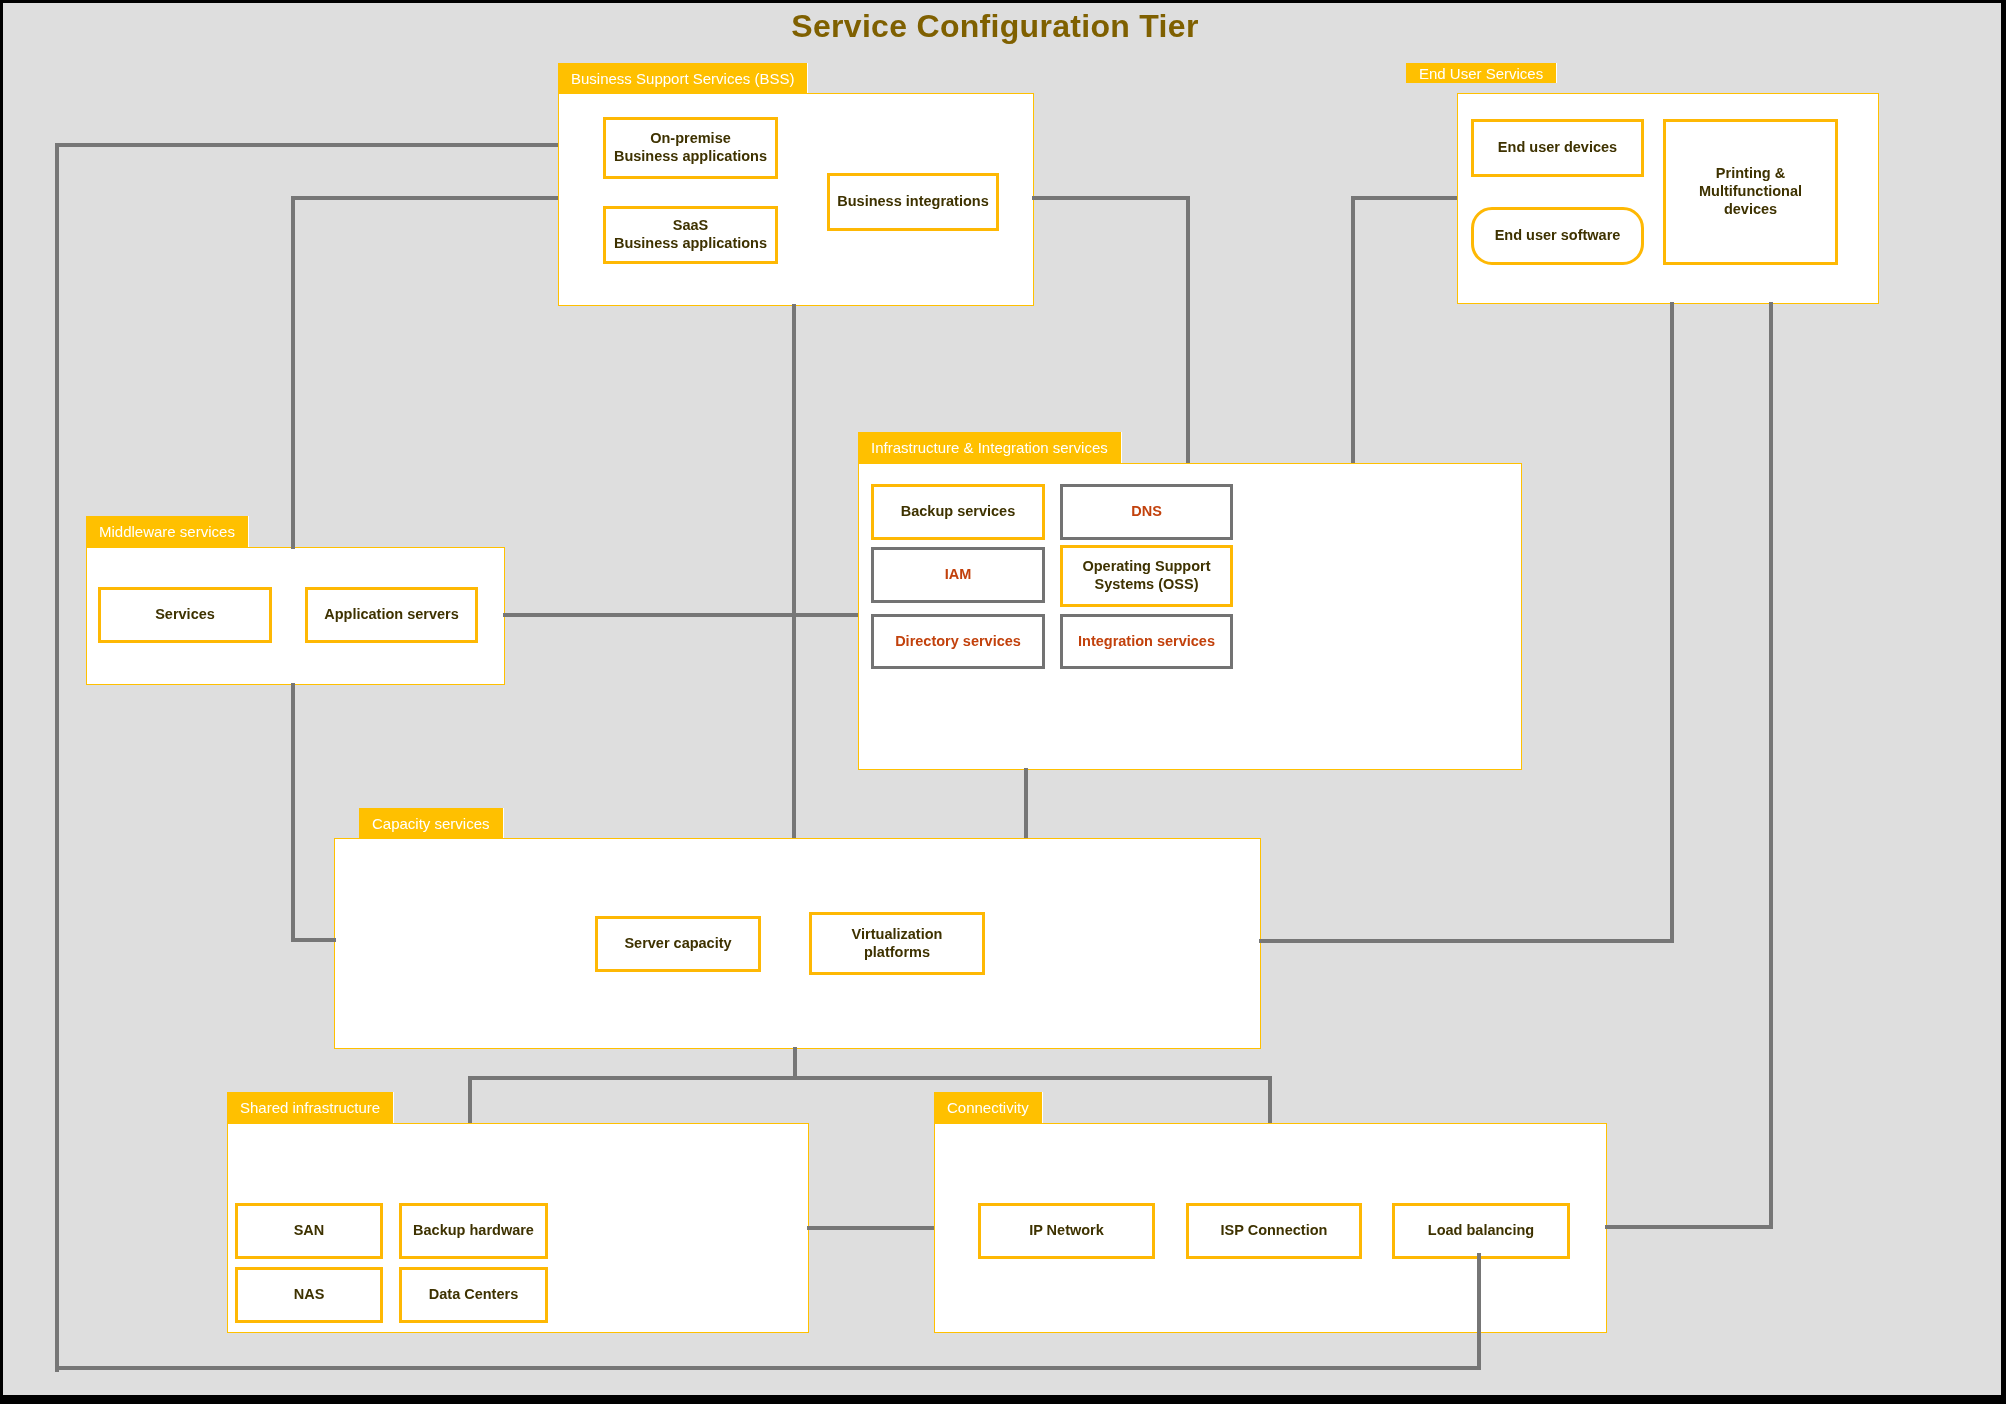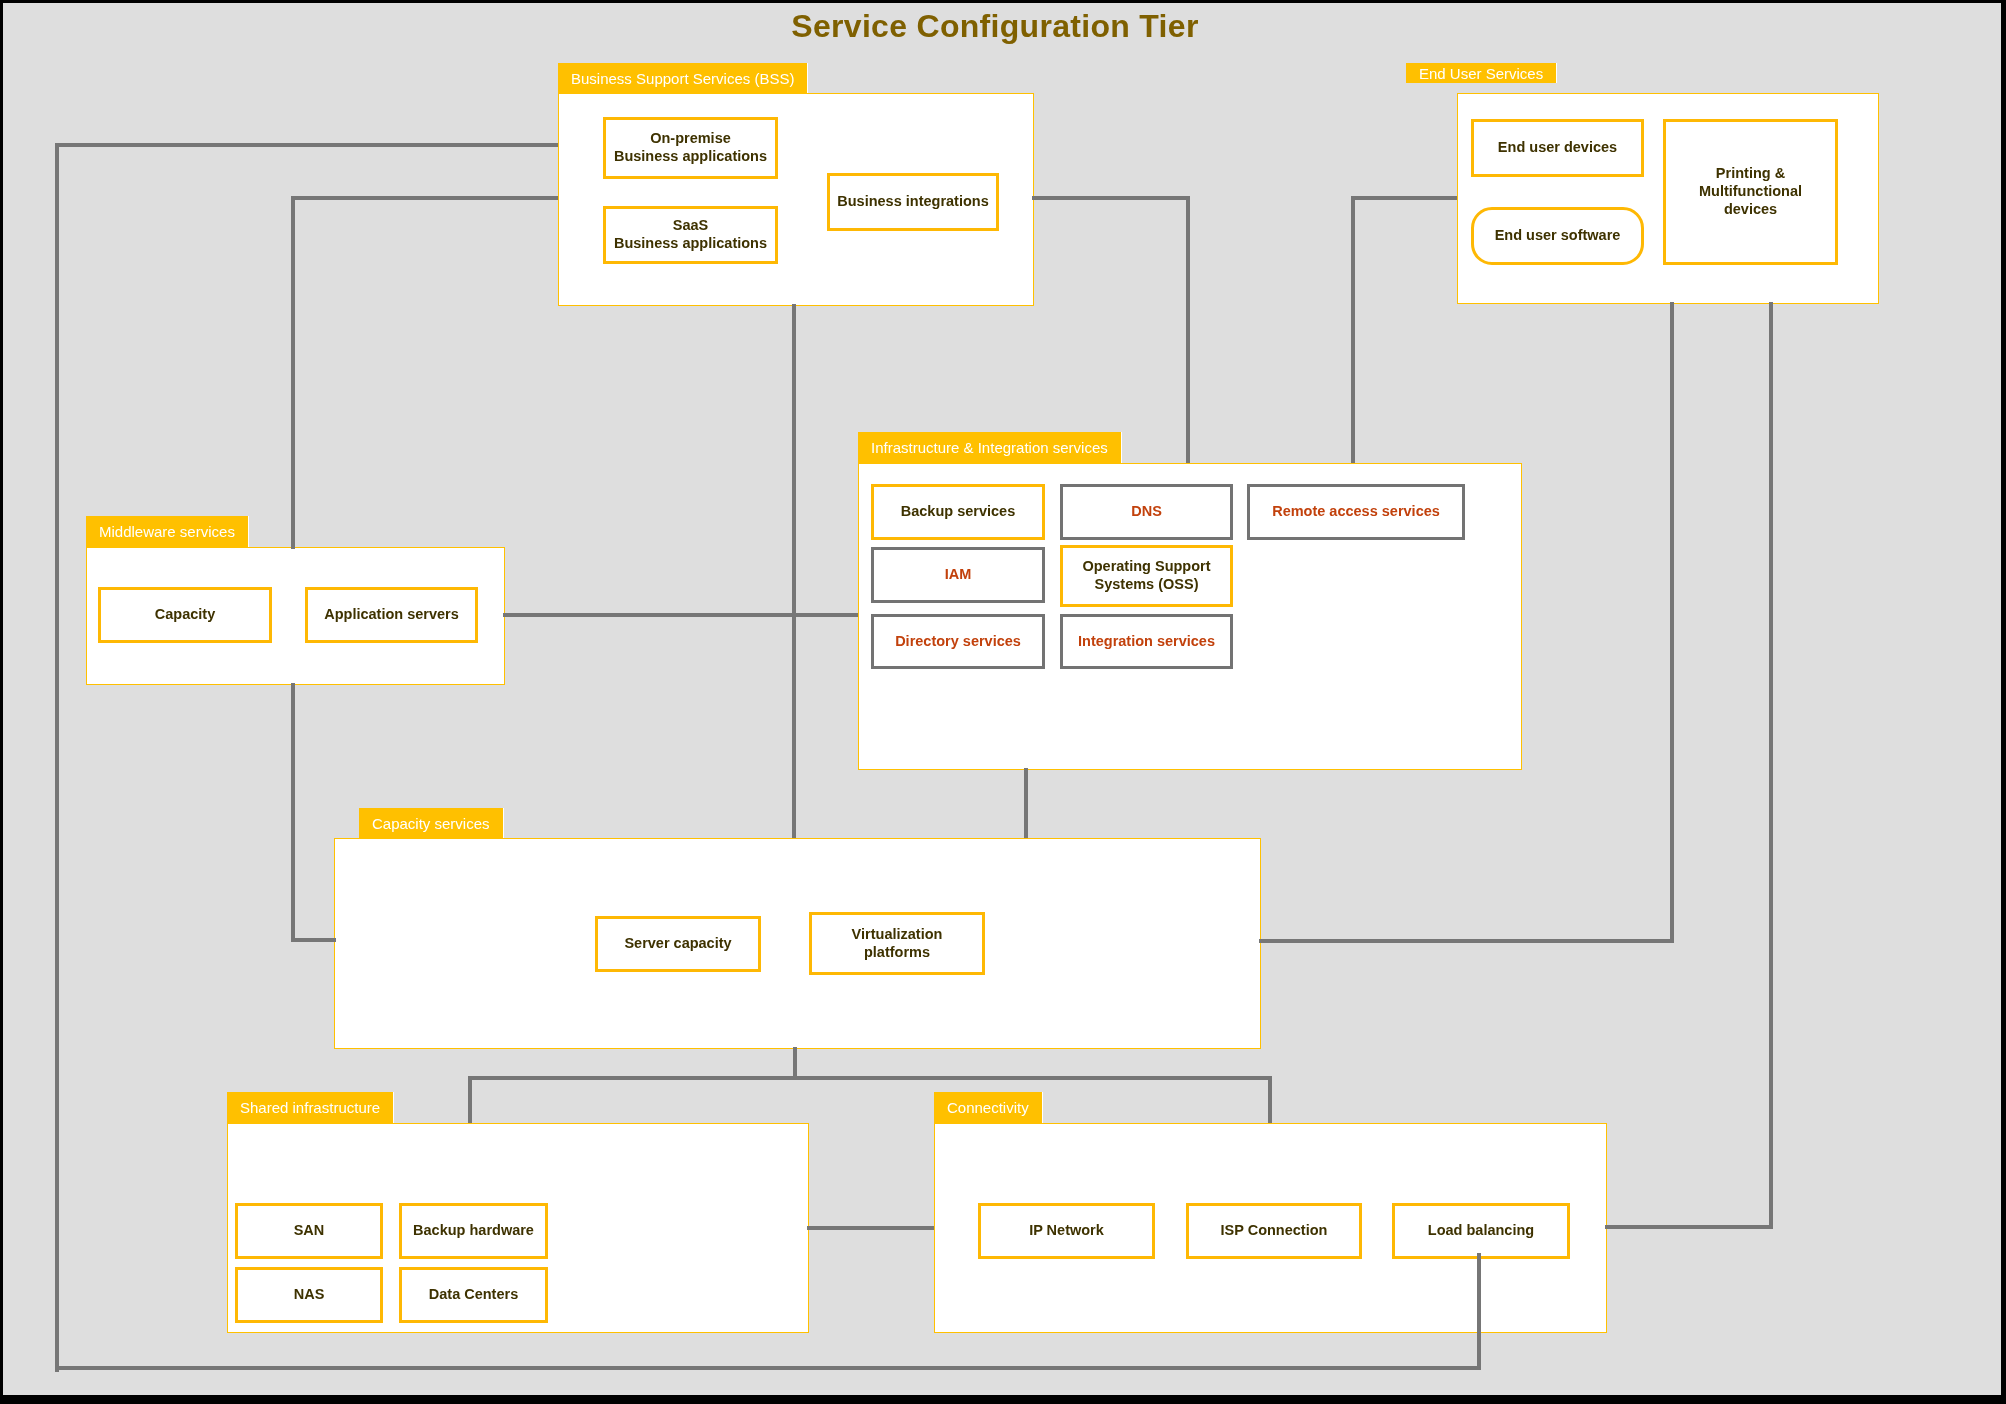--- a/index.html
+++ b/index.html
@@ -45,29 +45,28 @@
     <div class="group-tab" style="left: 1378px; top: 63px; height: 20px; margin-left: 28px;">End User Services</div>
     <div class="node-box orange" style="left: 1471px; top: 119px; width: 167px; height: 52px;">End user devices</div>
     <div class="node-box orange" style="left: 1471px; top: 207px; width: 167px; height: 52px; border-radius: 21px;">End user software</div>
     <div class="node-box orange" style="left: 1663px; top: 119px; width: 169px; height: 140px;">Printing &amp;
 Multifunctional
 devices</div>
     <div class="group-body" style="left: 858px; top: 463px; width: 662px; height: 305px;"></div>
     <div class="group-tab" style="left: 858px; top: 432px; height: 31px;">Infrastructure &amp; Integration services</div>
     <div class="node-box orange" style="left: 871px; top: 484px; width: 168px; height: 50px;">Backup services</div>
     <div class="node-box gray" style="left: 1060px; top: 484px; width: 167px; height: 50px;">DNS</div>
-    <div class="node-box gray" style="left: 1247px; top: 484px; width: 212px; height: 50px;">Remote access services</div>
     <div class="node-box gray" style="left: 871px; top: 547px; width: 168px; height: 50px;">IAM</div>
     <div class="node-box orange" style="left: 1060px; top: 545px; width: 167px; height: 56px;">Operating Support
 Systems (OSS)</div>
     <div class="node-box gray" style="left: 871px; top: 614px; width: 168px; height: 49px;">Directory services</div>
     <div class="node-box gray" style="left: 1060px; top: 614px; width: 167px; height: 49px;">Integration services</div>
     <div class="group-body" style="left: 86px; top: 547px; width: 417px; height: 136px;"></div>
     <div class="group-tab" style="left: 86px; top: 516px; height: 31px;">Middleware services</div>
-    <div class="node-box orange" style="left: 98px; top: 587px; width: 168px; height: 50px;">Capacity</div>
+    <div class="node-box orange" style="left: 98px; top: 587px; width: 168px; height: 50px;">Services</div>
     <div class="node-box orange" style="left: 305px; top: 587px; width: 167px; height: 50px;">Application servers</div>
     <div class="group-body" style="left: 334px; top: 838px; width: 925px; height: 209px;"></div>
     <div class="group-tab" style="left: 334px; top: 808px; height: 30px; margin-left: 25px;">Capacity services</div>
     <div class="node-box orange" style="left: 595px; top: 916px; width: 160px; height: 50px;">Server capacity</div>
     <div class="node-box orange" style="left: 809px; top: 912px; width: 170px; height: 57px;">Virtualization
 platforms</div>
     <div class="group-body" style="left: 227px; top: 1123px; width: 580px; height: 208px;"></div>
     <div class="group-tab" style="left: 227px; top: 1092px; height: 31px;">Shared infrastructure</div>
     <div class="node-box orange" style="left: 235px; top: 1203px; width: 142px; height: 50px;">SAN</div>
     <div class="node-box orange" style="left: 399px; top: 1203px; width: 143px; height: 50px;">Backup hardware</div>

